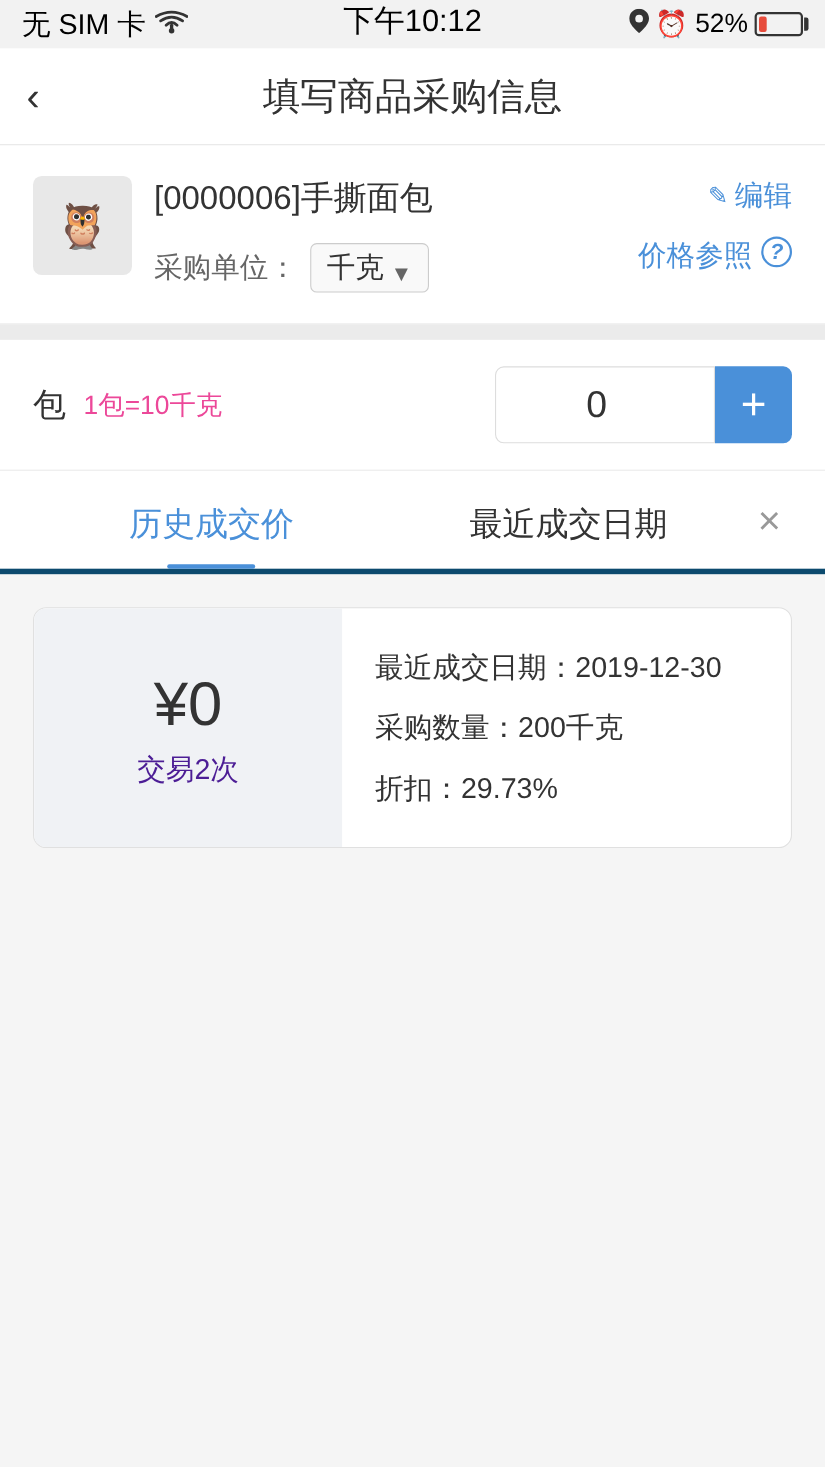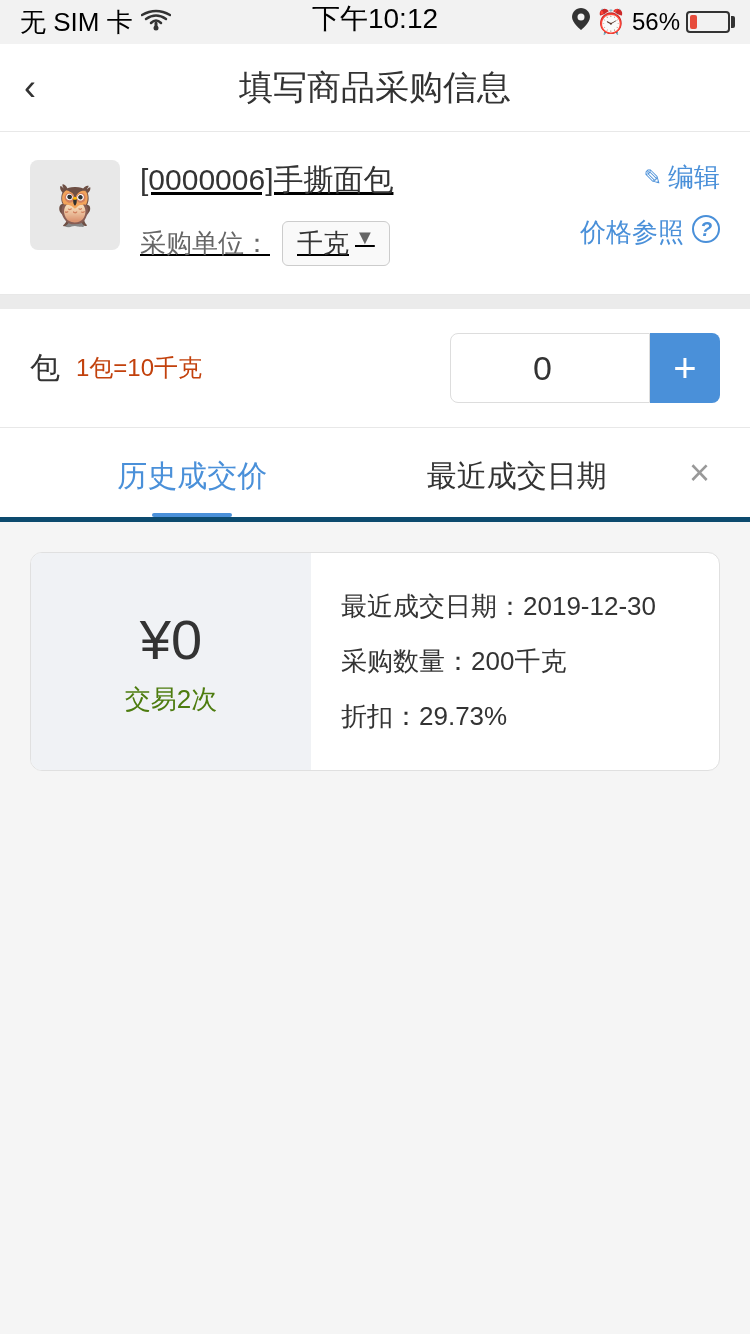--- a/index.html
+++ b/index.html
@@ -120,21 +120,20 @@
       align-items: center;
       justify-content: center;
       flex-shrink: 0;
     }
     .owl-icon {
       font-size: 40px;
       color: #999;
     }
     .product-info {
       flex: 1;
-      text-decoration: underline;
     }
     .product-name {
       font-size: 30px;
       font-weight: 500;
       color: #333;
       margin-bottom: 20px;
     }
     .product-unit-row {
       display: flex;
       align-items: center;
@@ -145,21 +144,21 @@
       color: #666;
     }
     .unit-selector {
       border: 1px solid #ccc;
       border-radius: 6px;
       padding: 4px 14px;
       font-size: 26px;
       color: #333;
       background: #f9f9f9;
       display: flex;
-      align-items: flex-start;
+      align-items: flex-end;
       gap: 6px;
     }
     .unit-arrow {
       font-size: 20px;
       color: #666;
     }
     .edit-btn {
       color: #4a90d9;
       font-size: 26px;
       display: flex;
@@ -219,21 +218,21 @@
       align-items: center;
       gap: 16px;
     }
     .unit-box {
       font-size: 30px;
       font-weight: 500;
       color: #333;
     }
     .unit-equiv {
       font-size: 24px;
-      color: #c2410c;
+      color: #ec4899;
     }
     .quantity-input-area {
       display: flex;
       align-items: center;
       gap: 0;
     }
     .quantity-input {
       width: 200px;
       height: 70px;
       border: 1px solid #ddd;
@@ -317,21 +316,21 @@
       justify-content: center;
       padding: 40px 20px;
     }
     .history-price {
       font-size: 56px;
       font-weight: 400;
       color: #333;
     }
     .history-trades {
       font-size: 26px;
-      color: #4d7c0f;
+      color: #4c1d95;
       margin-top: 10px;
     }
     .history-right {
       flex: 1;
       padding: 36px 30px;
       display: flex;
       flex-direction: column;
       gap: 20px;
       justify-content: center;
     }
@@ -365,21 +364,21 @@
   </div>
   <span class="status-center">下午10:12</span>
   <div class="status-right">
     <span>
       <svg width="18" height="22" viewBox="0 0 18 22" fill="#333">
         <path d="M9 0 C4 0 0 4 0 9 C0 15 9 22 9 22 C9 22 18 15 18 9 C18 4 14 0 9 0Z"></path>
         <circle cx="9" cy="9" r="3.5" fill="#f2f2f2"></circle>
       </svg>
     </span>
     <span>⏰</span>
-    <span>56%</span>
+    <span>52%</span>
     <div class="battery-icon">
       <div class="battery-fill"></div>
     </div>
   </div>
 </div>
 
 <div class="nav-bar">
   <span class="nav-back">‹</span>
   <span class="nav-title">填写商品采购信息</span>
 </div>

